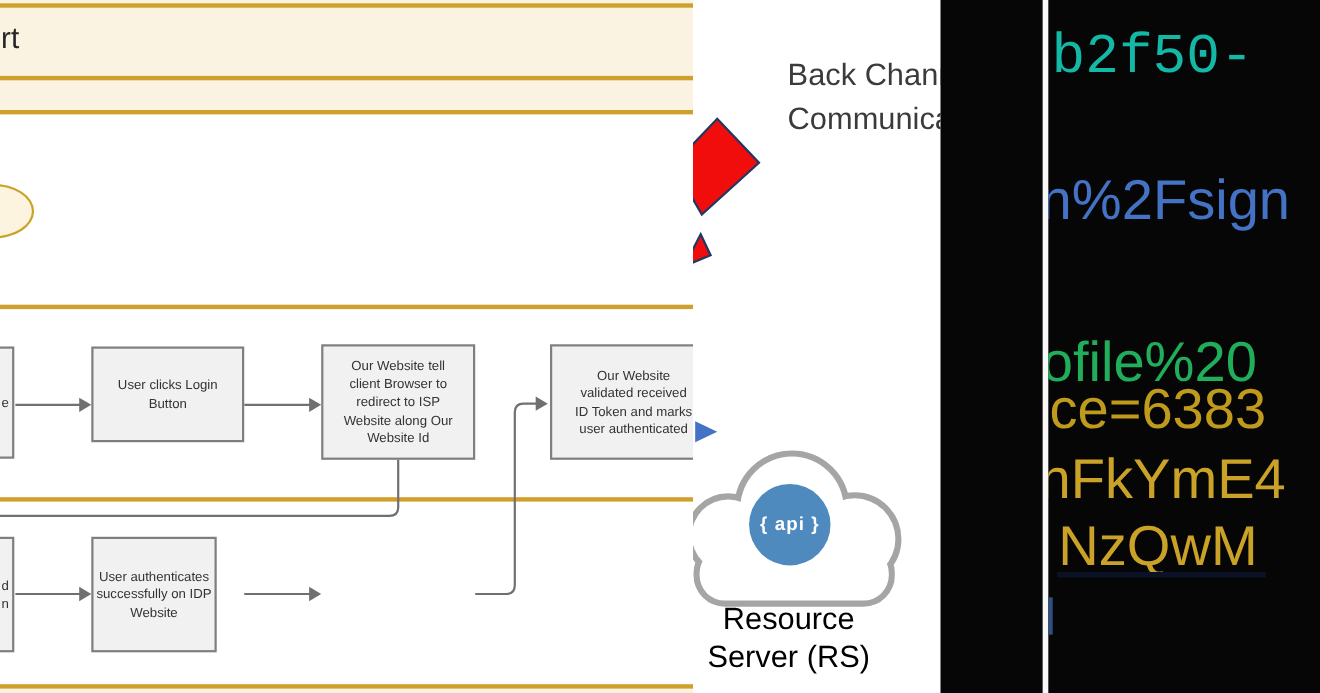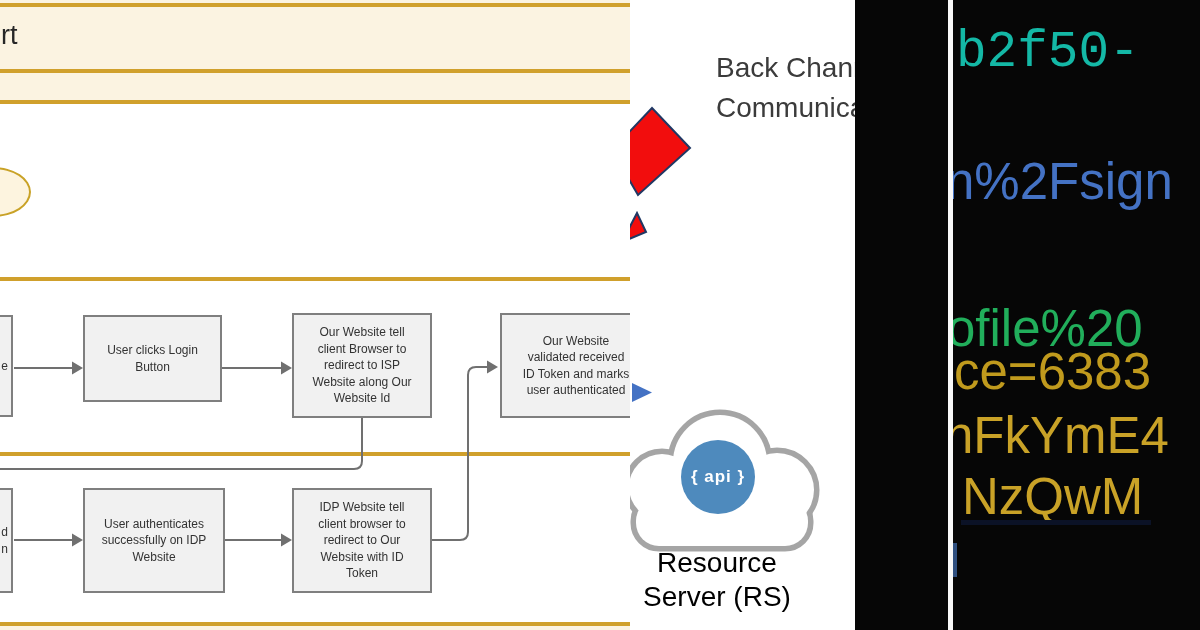--- a/index.html
+++ b/index.html
@@ -88,28 +88,23 @@
 client Browser to
 redirect to ISP
 Website along Our
 Website Id</div>
     <div class="pbox" style="left:500px;top:313px;width:152px;height:105px;">Our Website
 validated received
 ID Token and marks
 user authenticated</div>
     <div class="pbox stub" style="left:-22px;top:488px;width:35px;height:105px;">d
 n</div>
-    <div class="pbox" style="left:83px;top:488px;width:142px;height:105px;">User authenticates
+    <div class="pbox" style="left:83px;top:488px;width:114px;height:105px;">User authenticates
 successfully on IDP
 Website</div>
-    <div class="pbox" style="left:292px;top:488px;width:140px;height:105px;">IDP Website tell
-client browser to
-redirect to Our
-Website with ID
-Token</div>
   </div>
 
   <div class="middle">
     <div class="bc-heading">Back Channel
 Communication</div>
 
     <svg class="mid-svg" width="225" height="630" viewBox="0 0 225 630">
 
       <g>
         <polygon points="22,108 60,148 8,195 -18,150" fill="#f20d0d" stroke="#203864" stroke-width="2"></polygon>

